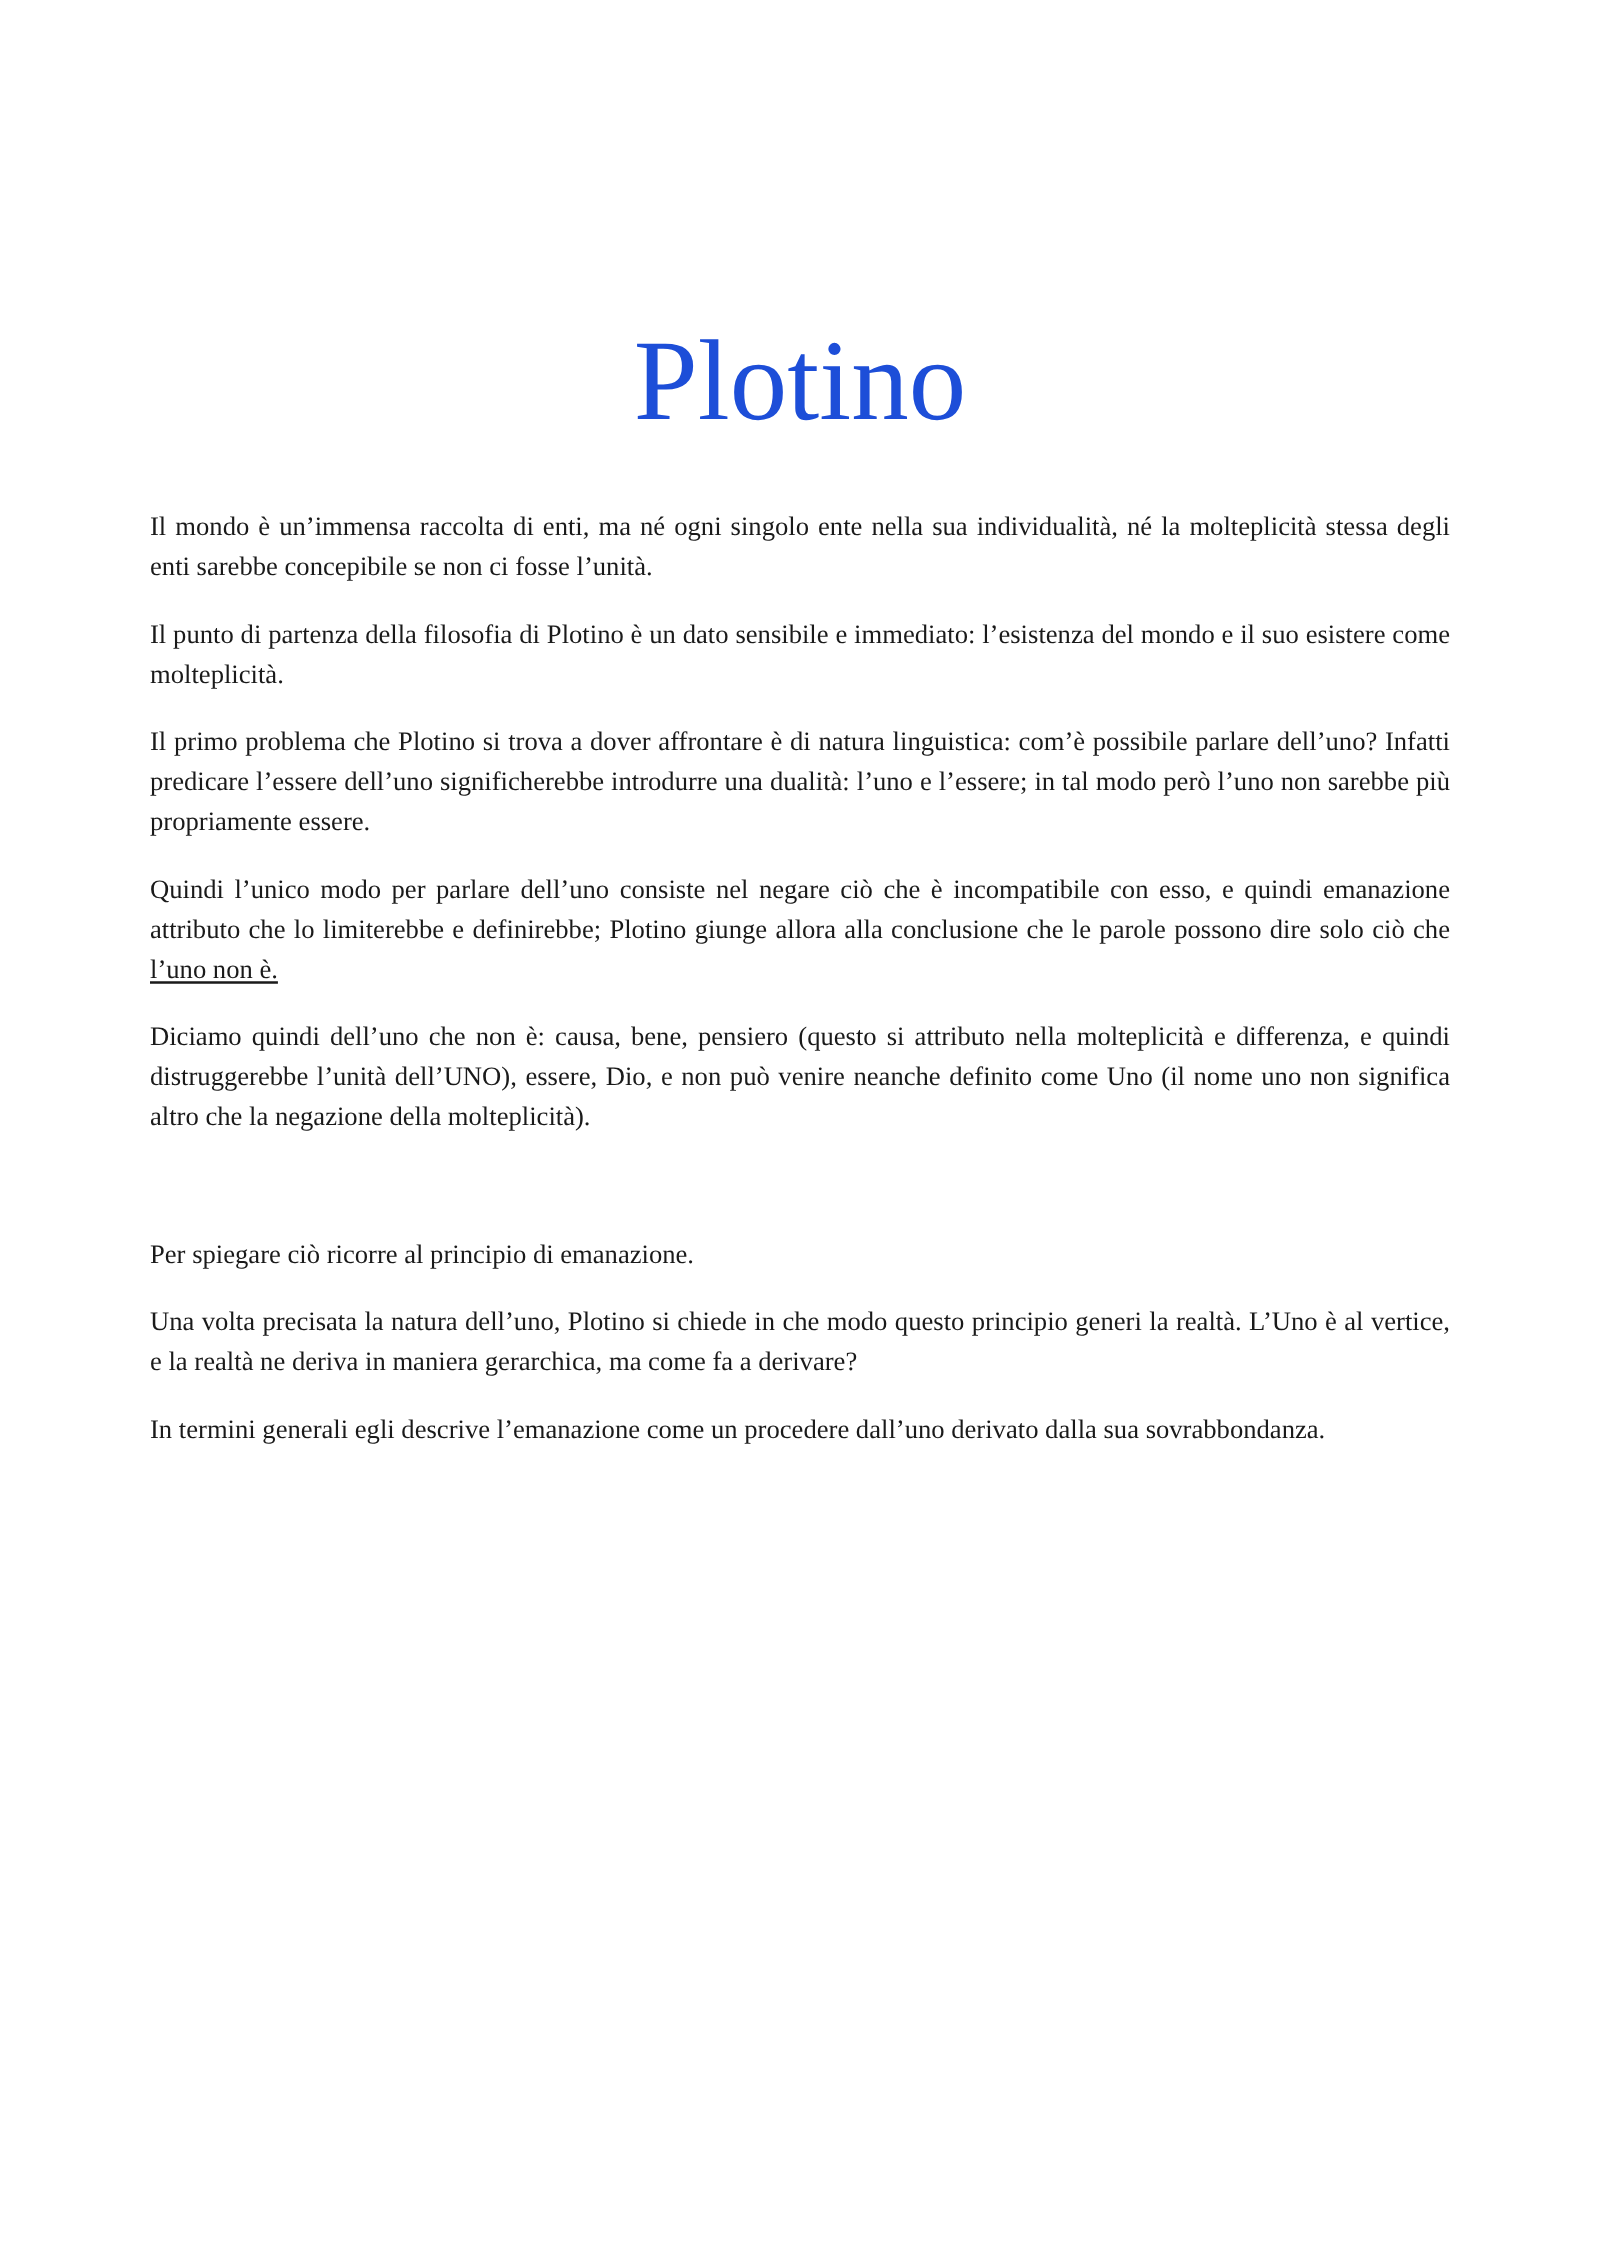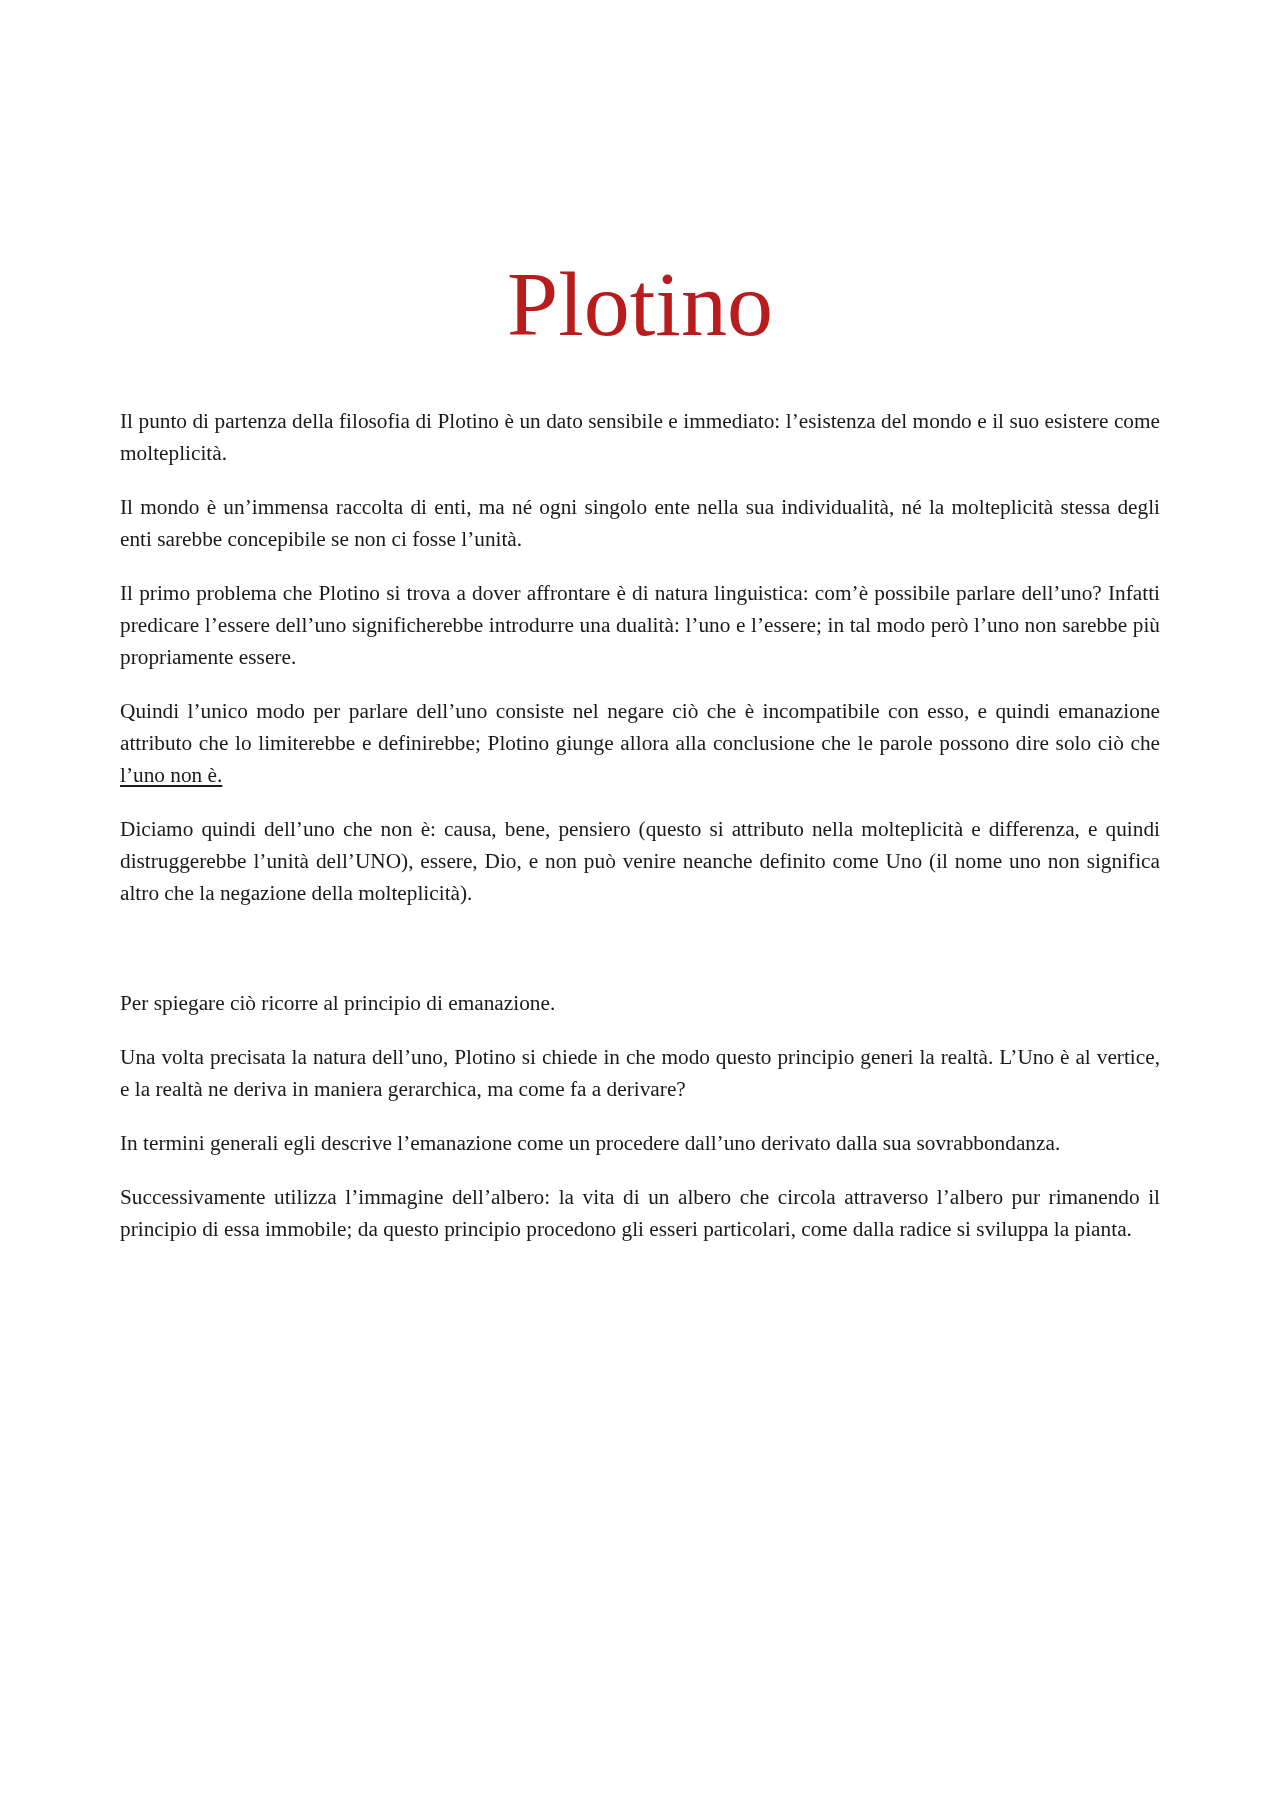--- a/index.html
+++ b/index.html
@@ -24,21 +24,21 @@
       background: #ffffff;
     }
     .title {
       position: absolute;
       left: 0;
       width: 1280px;
       top: 254px;
       text-align: center;
       font-size: 92px;
       line-height: 100px;
-      color: #b91c1c;
+      color: #1d4ed8;
       font-weight: normal;
       margin: 0;
     }
     .body-text {
       position: absolute;
       left: 120px;
       width: 1040px;
       top: 405px;
     }
     .para {
@@ -59,37 +59,36 @@
   </style>
 </head>
 <body>
 
 <div class="page">
 
   <h1 class="title">Plotino</h1>
 
   <div class="body-text">
 
+    <p class="para">Il mondo è un’immensa raccolta di enti, ma né ogni singolo ente nella sua individualità, né la molteplicità stessa degli enti sarebbe concepibile se non ci fosse l’unità.</p>
+
     <p class="para">Il punto di partenza della filosofia di Plotino è un dato sensibile e immediato: l’esistenza del mondo e il suo esistere come molteplicità.</p>
-
-    <p class="para">Il mondo è un’immensa raccolta di enti, ma né ogni singolo ente nella sua individualità, né la molteplicità stessa degli enti sarebbe concepibile se non ci fosse l’unità.</p>
 
 
     <p class="para">Il primo problema che Plotino si trova a dover affrontare è di natura linguistica: com’è possibile parlare dell’uno? Infatti predicare l’essere dell’uno significherebbe introdurre una dualità: l’uno e l’essere; in tal modo però l’uno non sarebbe più propriamente essere.</p>
 
     <p class="para"><span>Quindi l’unico modo per parlare dell’uno consiste nel negare ciò che è incompatibile con esso, e quindi emanazione attributo che lo limiterebbe e definirebbe; Plotino giunge allora alla conclusione che le parole possono dire solo ciò che </span><span class="u">l’uno non è.</span></p>
 
     <p class="para">Diciamo quindi dell’uno che non è: causa, bene, pensiero (questo si attributo nella molteplicità e differenza, e quindi distruggerebbe l’unità dell’UNO), essere, Dio, e non può venire neanche definito come Uno (il nome uno non significa altro che la negazione della molteplicità).</p>
 
     <div class="gap"></div>
 
     <p class="para">Per spiegare ciò ricorre al principio di emanazione.</p>
 
     <p class="para">Una volta precisata la natura dell’uno, Plotino si chiede in che modo questo principio generi la realtà. L’Uno è al vertice, e la realtà ne deriva in maniera gerarchica, ma come fa a derivare?</p>
 
     <p class="para">In termini generali egli descrive l’emanazione come un procedere dall’uno derivato dalla sua sovrabbondanza.</p>
 
 
 
-    <p class="para">Successivamente utilizza l’immagine dell’albero: la vita di un albero che circola attraverso l’albero pur rimanendo il principio di essa immobile; da questo principio procedono gli esseri particolari, come dalla radice si sviluppa la pianta.</p>
 
   </div>
 </div>
 
 </body></html>

